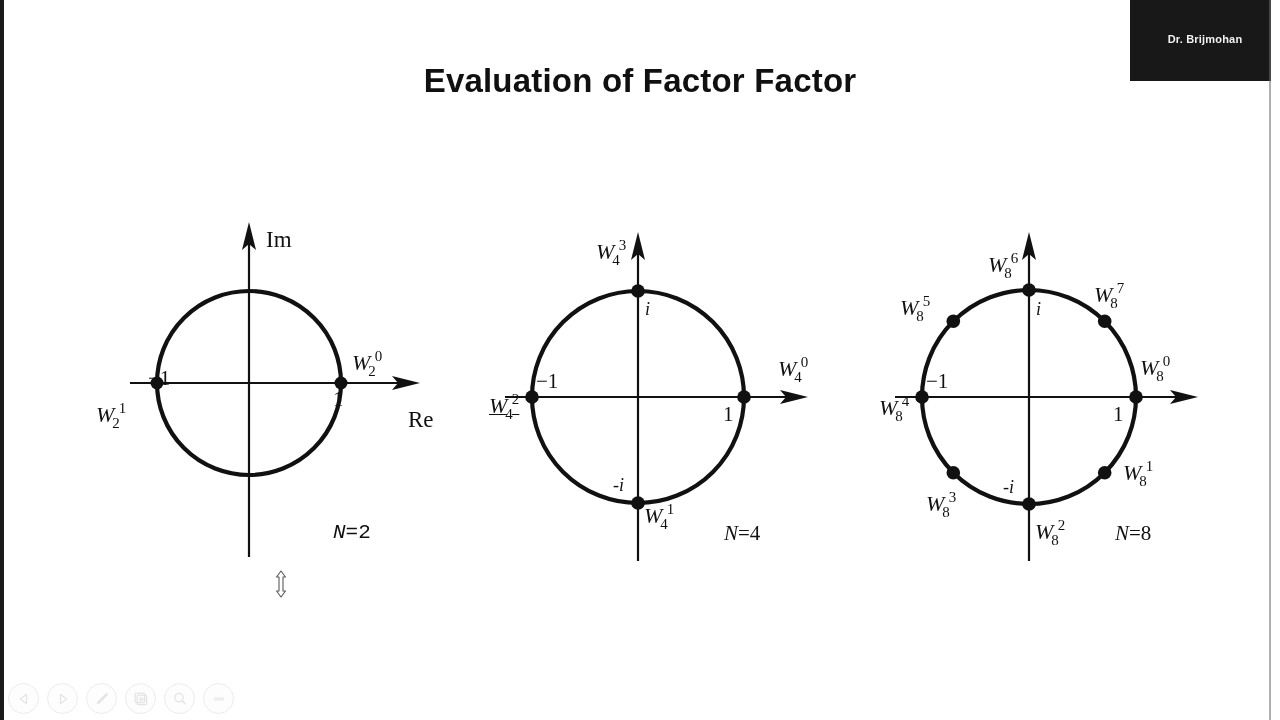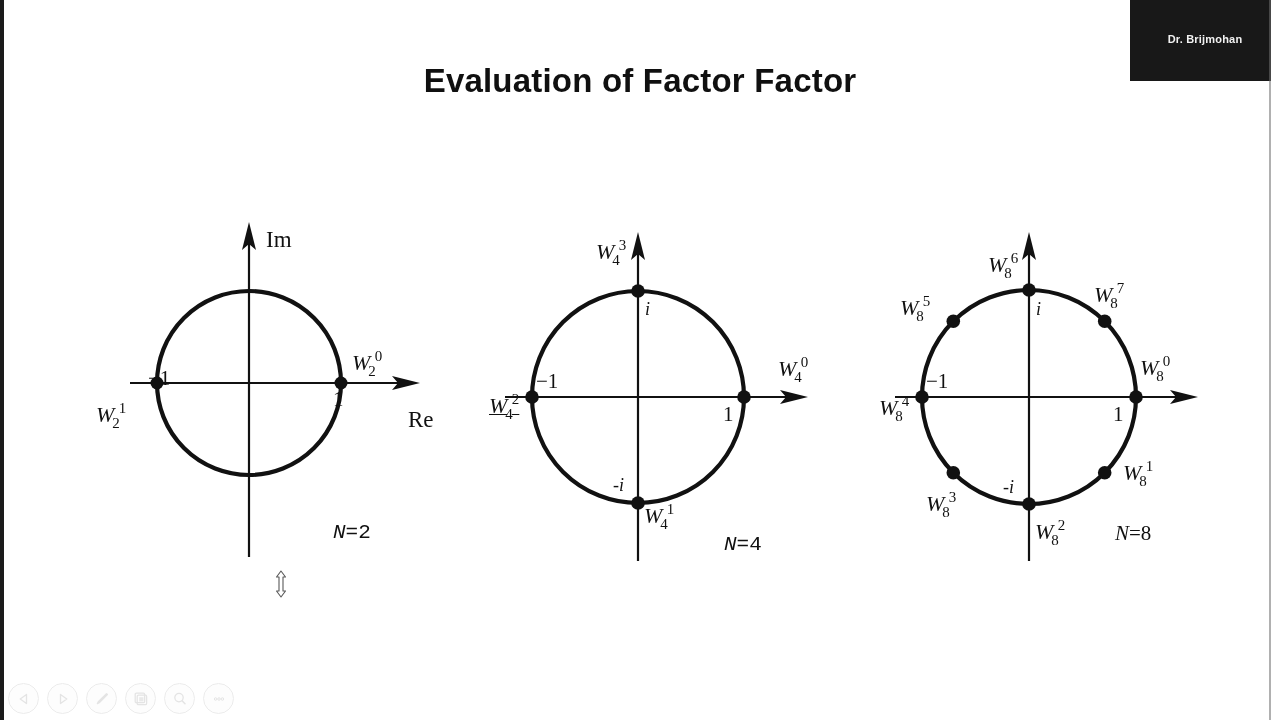--- a/index.html
+++ b/index.html
@@ -146,21 +146,21 @@
     <div class="lbl" style="left:644px;top:505px;">
       <span class="w">W</span><span class="sub">4</span><span class="sup">1</span>
     </div>
     <div class="lbl" style="left:489px;top:395px;text-decoration:underline;">
       <span class="w">W</span><span class="sub">4</span><span class="sup">2</span>
     </div>
     <div class="lbl" style="left:596px;top:241px;">
       <span class="w">W</span><span class="sub">4</span><span class="sup">3</span>
     </div>
 
-    <div class="lbl ncap" style="left:724px;top:534px;font-family:Liberation Mono, monospace;">
+    <div class="lbl ncap" style="left:724px;top:523px;">
       <span class="nit">N</span><span>=4</span>
     </div>
 
     <div class="lbl num" style="left:926px;top:371px;">−1</div>
     <div class="lbl num" style="left:1113px;top:404px;">1</div>
     <div class="lbl imval" style="left:1036px;top:300px;">i</div>
     <div class="lbl imval" style="left:1003px;top:478px;">-i</div>
 
     <div class="lbl" style="left:1140px;top:357px;">
       <span class="w">W</span><span class="sub">8</span><span class="sup">0</span>

